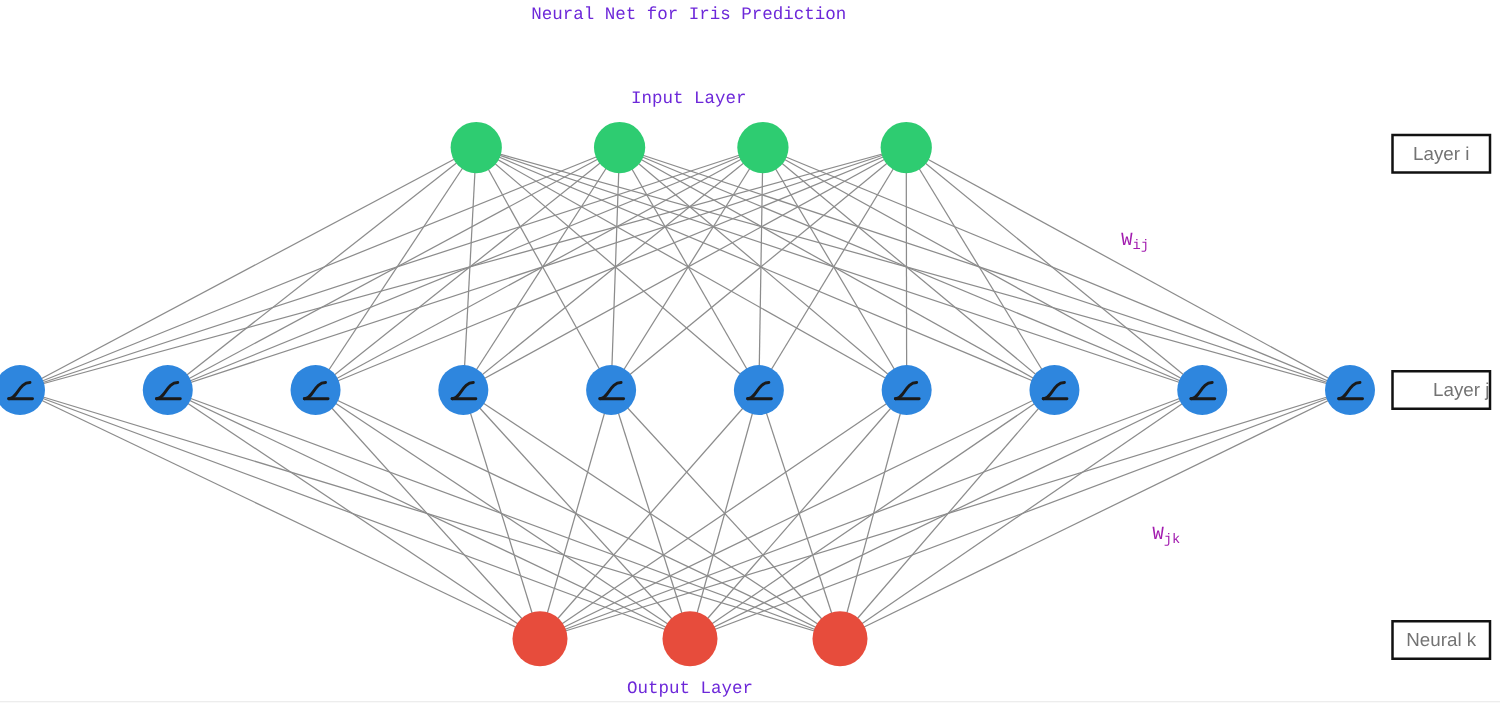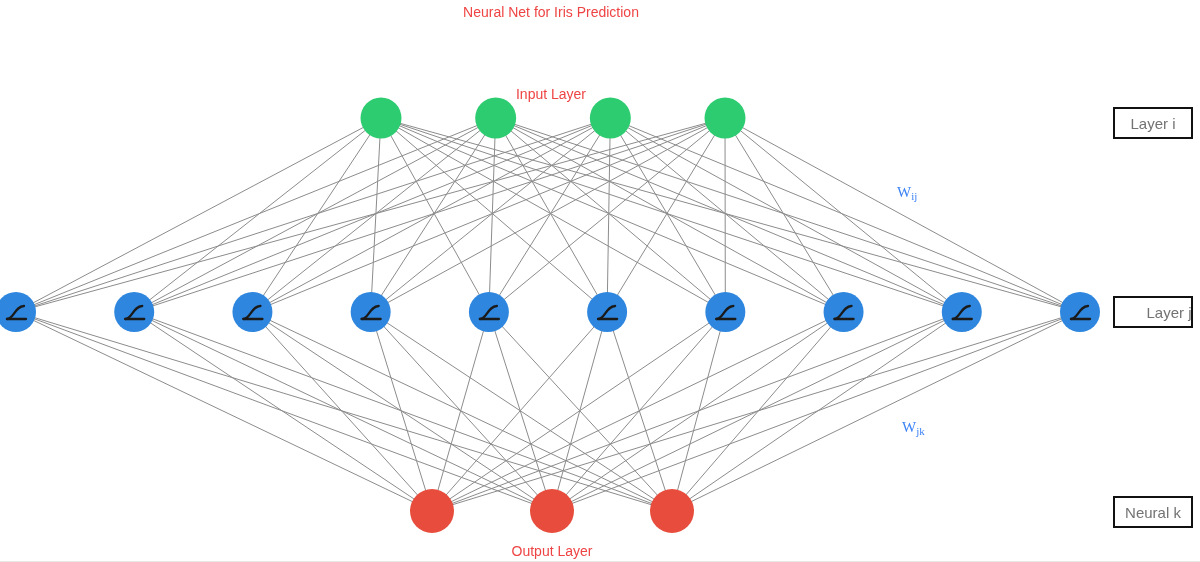--- a/index.html
+++ b/index.html
@@ -10,30 +10,30 @@
     background: #ffffff;
     overflow: hidden;
     font-family: "Liberation Sans", sans-serif;
     border-bottom: 1px solid #e8e8e8;
     box-sizing: border-box;
   }
   #net-svg { position: absolute; left: 0; top: 0; }
   .serif-label {
     position: absolute;
     transform: translateX(-50%);
-    font-family: Liberation Sans, sans-serif;
+    font-family: Liberation Mono, monospace;
     font-size: 14px;
-    color: #ef4444;
+    color: #6d28d9;
     white-space: nowrap;
   }
   .weight-label {
     position: absolute;
-    font-family: Liberation Serif, serif;
+    font-family: Liberation Mono, monospace;
     font-size: 15px;
-    color: #3b82f6;
+    color: #a21caf;
     white-space: nowrap;
   }
   .weight-label sub {
     font-size: 11px;
     vertical-align: -3px;
   }
   .layer-box {
     position: absolute;
     left: 1113px;
     width: 80px;
@@ -180,27 +180,27 @@
         <path d="M -9 7 L 10 7" fill="none" stroke="#1a1a1a" stroke-width="2.3" stroke-linecap="round"></path>
         <path d="M -9 7 C -2 7 -1 -6 8 -6" fill="none" stroke="#1a1a1a" stroke-width="2.3" stroke-linecap="round"></path>
       </g>
       <circle cx="432" cy="511" r="22" fill="#e74c3c"></circle>
       <circle cx="552" cy="511" r="22" fill="#e74c3c"></circle>
       <circle cx="672" cy="511" r="22" fill="#e74c3c"></circle>
     </svg>
 
   <div class="serif-label" style="left:551px; top:4px;">Neural Net for Iris Prediction</div>
 
-  <div class="serif-label" style="left:551px; top:86px;">Input Layer</div>
+  <div class="serif-label" style="left:551px; top:71px;">Input Layer</div>
 
   <div class="serif-label" style="left:552px; top:543px;text-align:right;">Output Layer</div>
 
   <div class="weight-label" style="left:897px; top:184px;"><span>W</span><sub>ij</sub></div>
 
-  <div class="weight-label" style="left:902px; top:419px;"><span>W</span><sub>jk</sub></div>
+  <div class="weight-label" style="left:922px; top:419px;"><span>W</span><sub>jk</sub></div>
 
   <div class="layer-box" style="top:107px;">Layer i</div>
 
   <div class="layer-box" style="top:296px;padding-left:32px;">Layer j</div>
 
   <div class="layer-box" style="top:496px;">Neural k</div>
 
 </div>
 
 </body></html>

